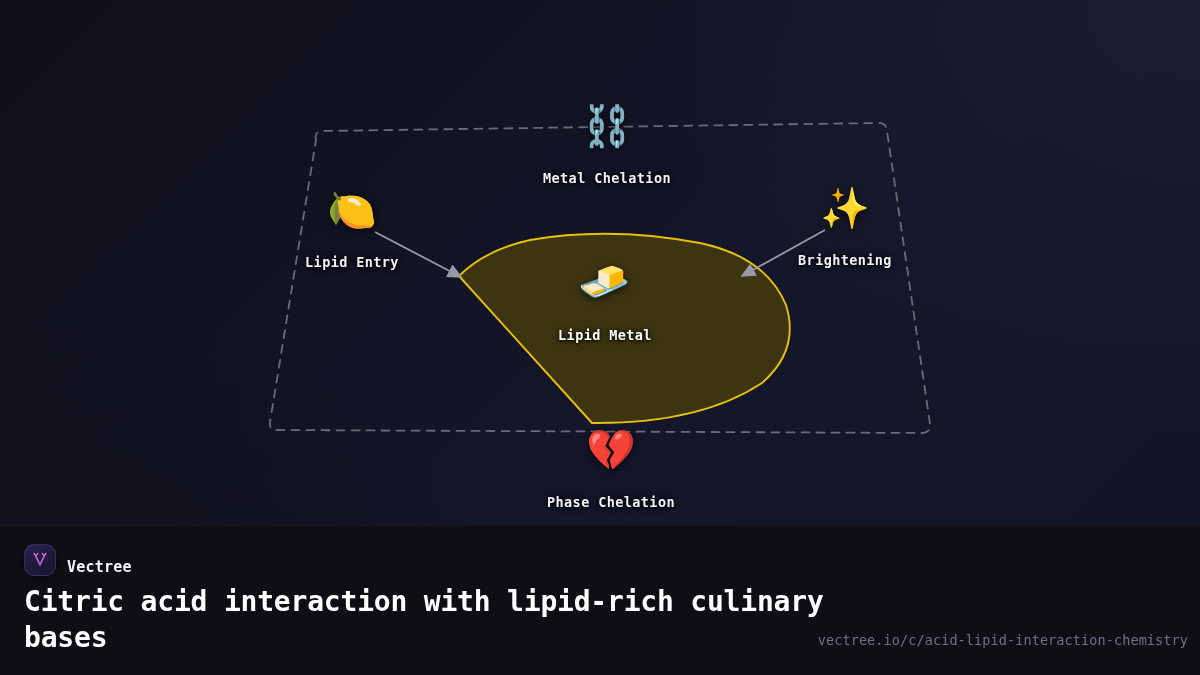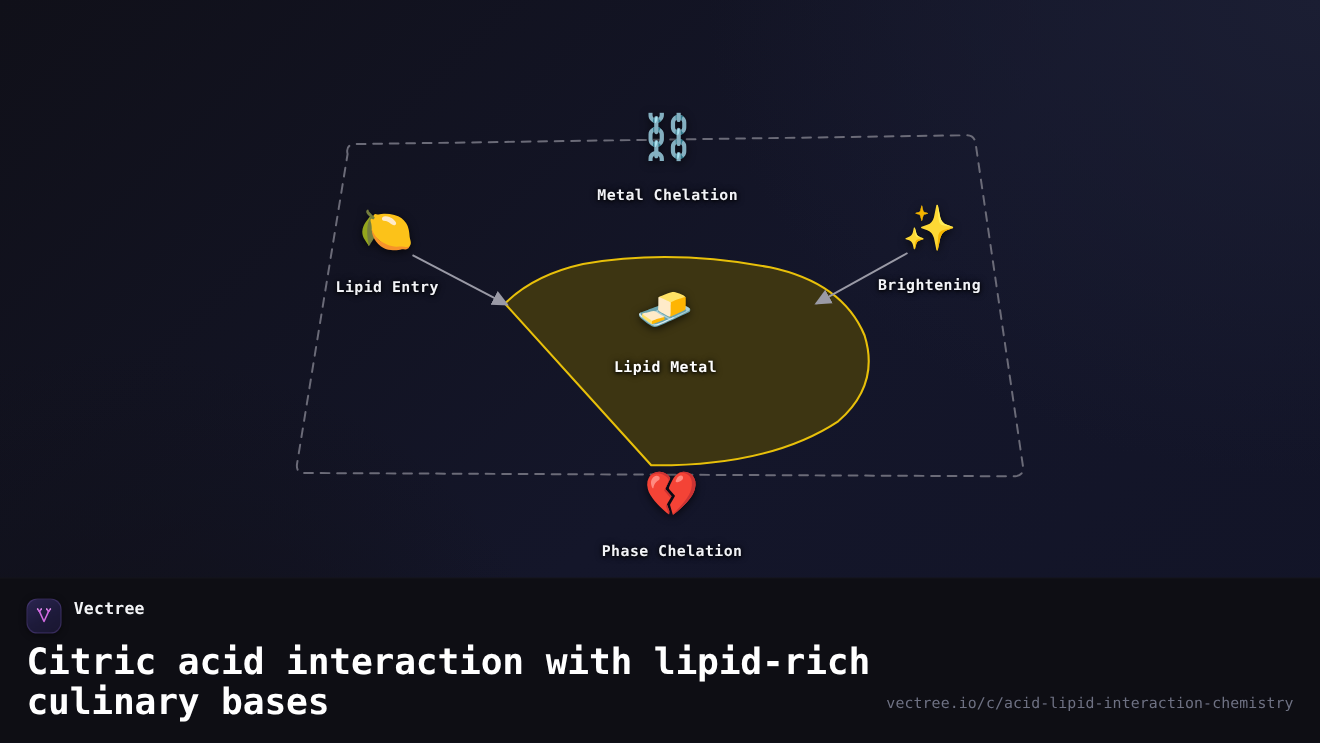--- a/index.html
+++ b/index.html
@@ -61,21 +61,21 @@
   #footer {
     position:absolute;
     left:0; top:525px;
     width:1200px; height:150px;
     background:#0e0e14;
     border-top:1px solid rgba(255,255,255,.035);
   }
   #brand {
     position:absolute;
     left:24px; top:18px;
-    display:flex; align-items:flex-start; gap:11px;
+    display:flex; align-items:flex-end; gap:11px;
   }
   #brand-logo {
     width:32px; height:32px;
     border-radius:10px;
     background:linear-gradient(150deg,#2b2550 0%,#1d1a3a 55%,#191630 100%);
     border:1px solid rgba(150,110,220,.22);
     display:flex; align-items:center; justify-content:center;
     box-shadow:0 1px 6px rgba(0,0,0,.5);
   }
   #brand-name {
@@ -83,29 +83,29 @@
     font-size:15px;
     font-weight:bold;
     color:#f4f5f8;
     letter-spacing:.2px;
   }
   #headline {
     position:absolute;
     left:24px; top:58px;
     width:800px;
     font-family:"DejaVu Sans Mono", monospace;
-    font-size:33px;
+    font-size:28px;
     font-weight:bold;
     line-height:36px;
     color:#ffffff;
     letter-spacing:-.2px;
   }
   #url {
     position:absolute;
-    right:24px; bottom:27px;
+    right:12px; bottom:27px;
     font-family:"DejaVu Sans Mono", monospace;
     font-size:13.5px;
     color:#6e7183;
     letter-spacing:.1px;
   }
 </style>
 </head>
 <body>
 
 <div id="root">

